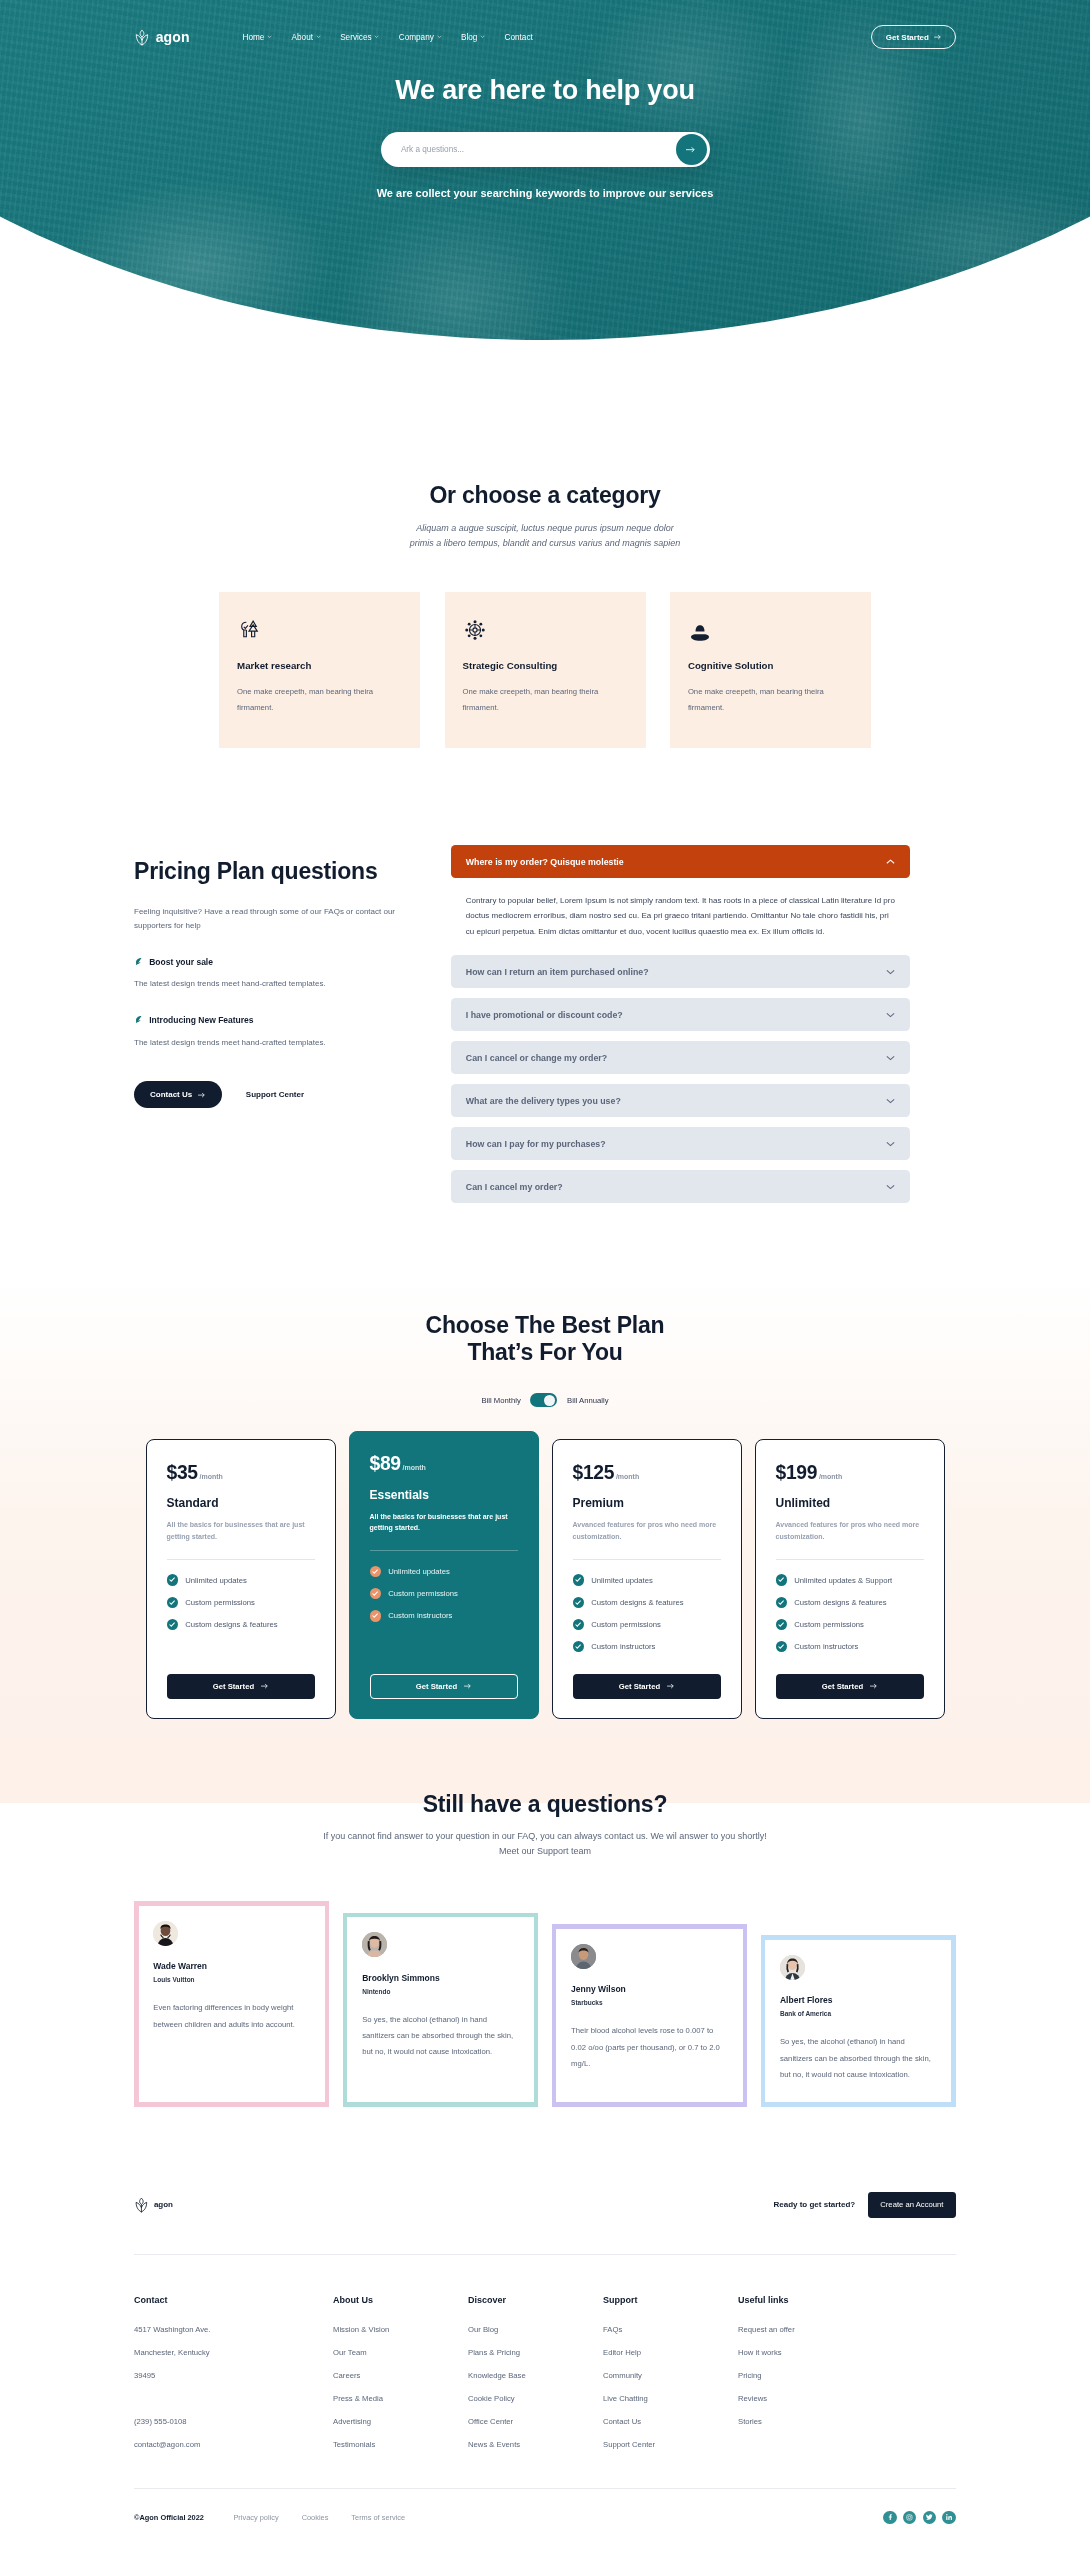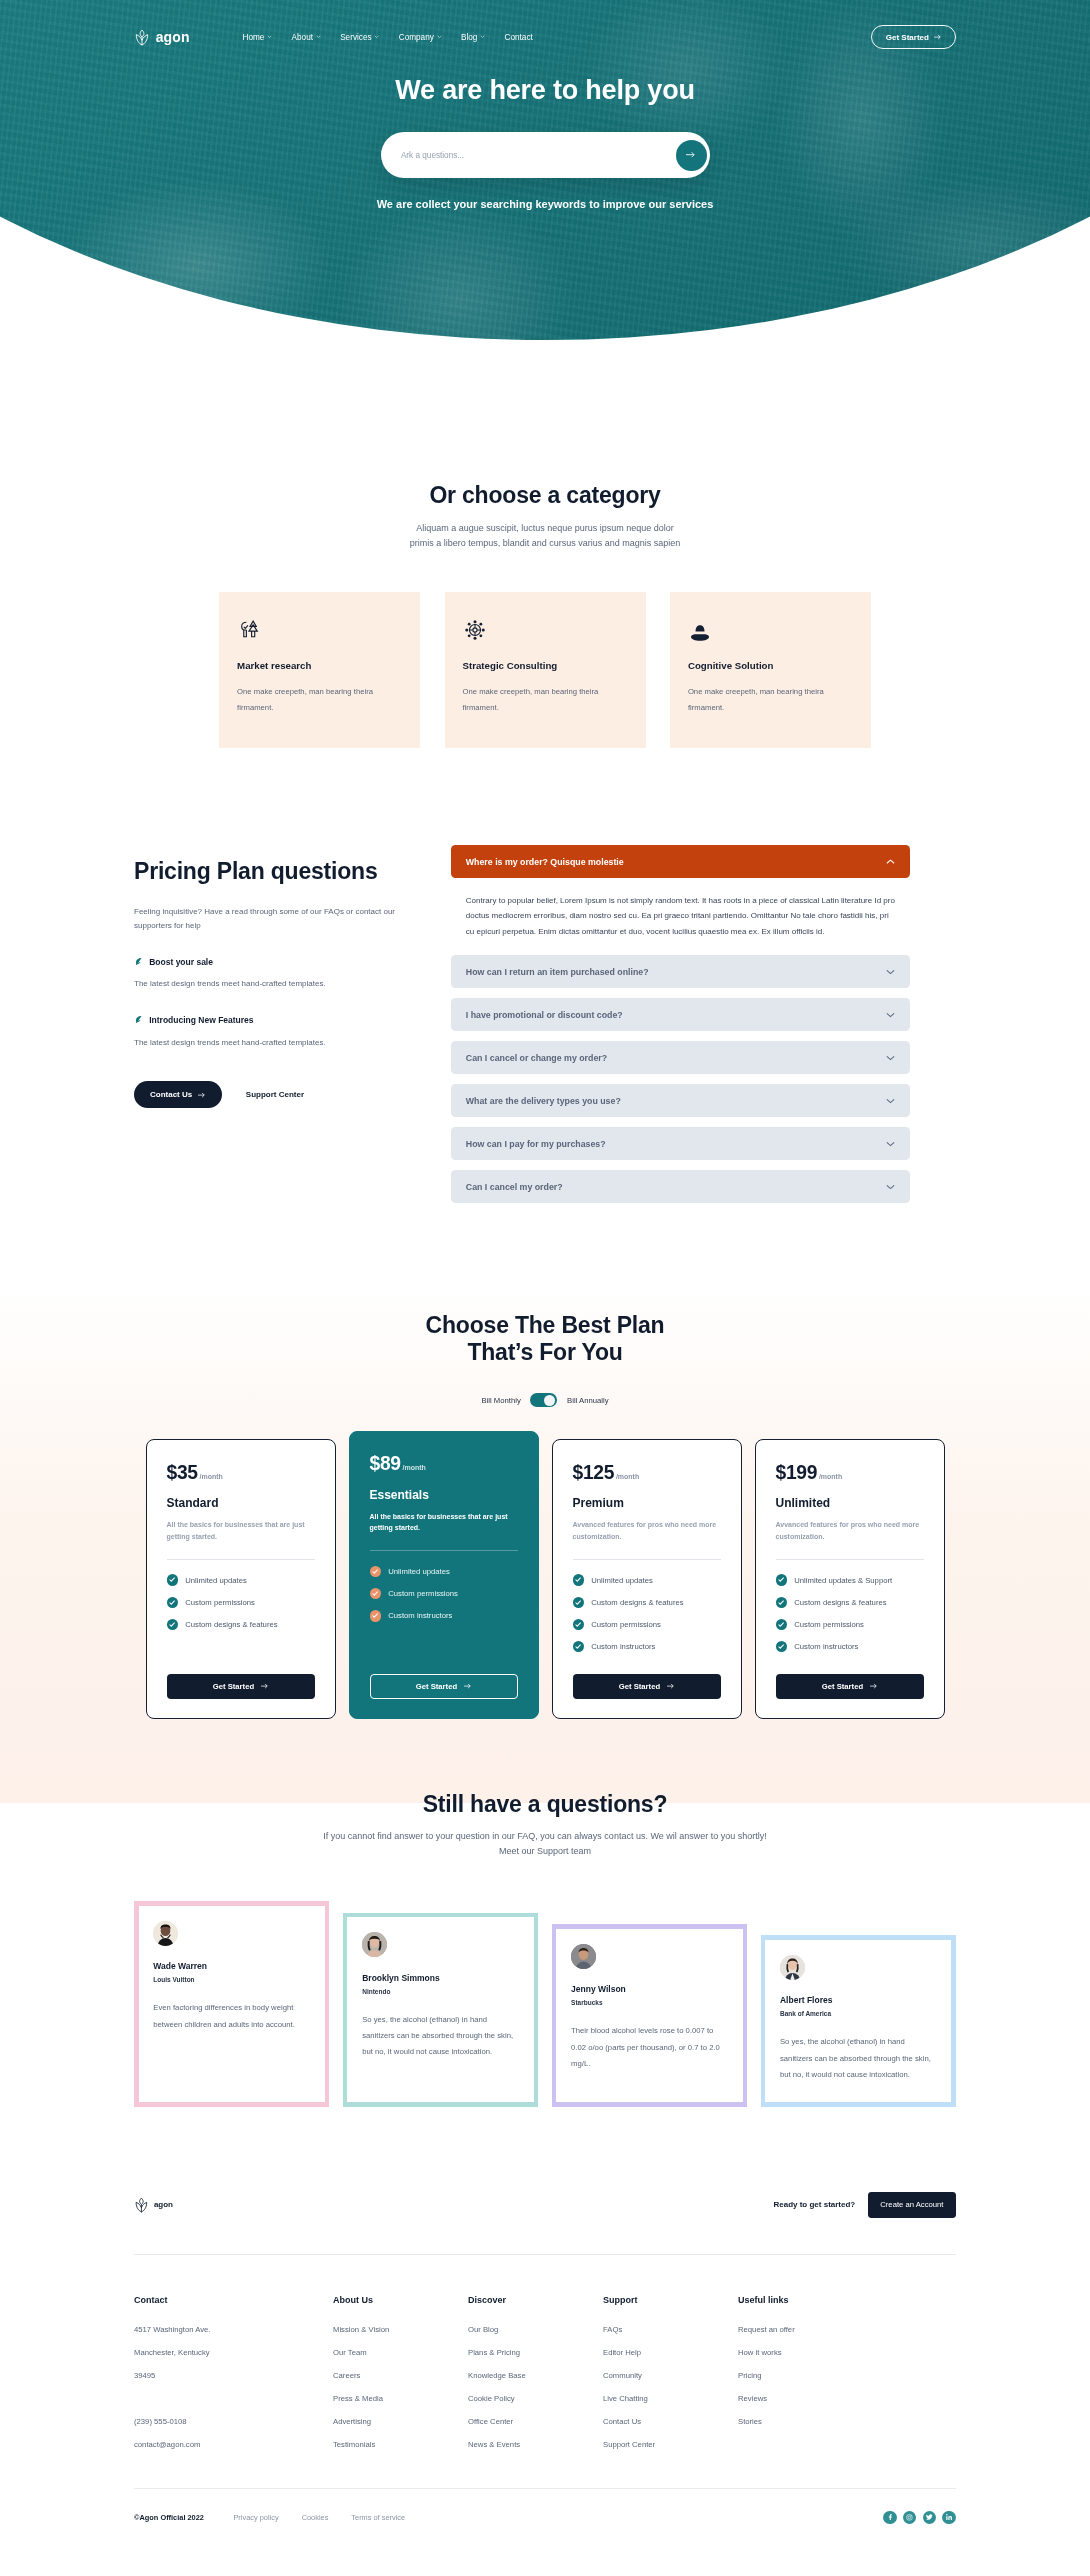--- a/index.html
+++ b/index.html
@@ -72,21 +72,21 @@
     display:flex; align-items:center; gap:5.1px; cursor:pointer;
     background:transparent;
     white-space:nowrap;
   }
 
   .hero-inner { position:relative; z-index:4; text-align:center; padding-top:18px; }
   .hero-title {
     color:#fff; font-size:27px; font-weight:800; letter-spacing:-0.2px;
   }
   .searchbar {
-    margin:26px auto 0; width:329px; height:46px;
+    margin:26px auto 0; width:329px; height:35px;
     background:#fff; border-radius:23px;
     display:flex; align-items:center;
     box-shadow:0 8px 23px rgba(0,0,0,.12);
     position:relative;
     gap:44px;
   }
   .search-input {
     flex:1; border:none; outline:none; background:transparent;
     font-family:inherit; font-size:8.2px; color:#384252;
     padding:0 0 0 20.4px;
@@ -319,21 +319,21 @@
             </svg>
         </button>
       </div>
       <div class="hero-note">We are collect your searching keywords to improve our services</div>
     </div>
   </section>
 
   <section class="cat-section">
     <div class="wrap">
       <h2 class="h2">Or choose a category</h2>
-      <div style="width:284px;margin:12px auto;">
+      <div style="width:284px;margin:12px auto;font-style:italic;">
         <p class="sub">Aliquam a augue suscipit, luctus neque purus ipsum neque dolor primis a libero tempus, blandit and cursus varius and magnis sapien</p>
       </div>
       <div class="cat-grid">
 
         <div class="cat-card">
           <div class="cat-icon">
             <svg width="25" height="25" viewBox="0 0 48 48" fill="none">
               <path d="M18 10c-6 0-9 4-9 8s3 7 7 7h2" stroke="#141f31" stroke-width="2.2"></path>
               <path d="M13 25v13h5V25" stroke="#141f31" stroke-width="2.2"></path>
               <path d="M13 19l3 3 5-6" stroke="#141f31" stroke-width="2.2" fill="none"></path>

